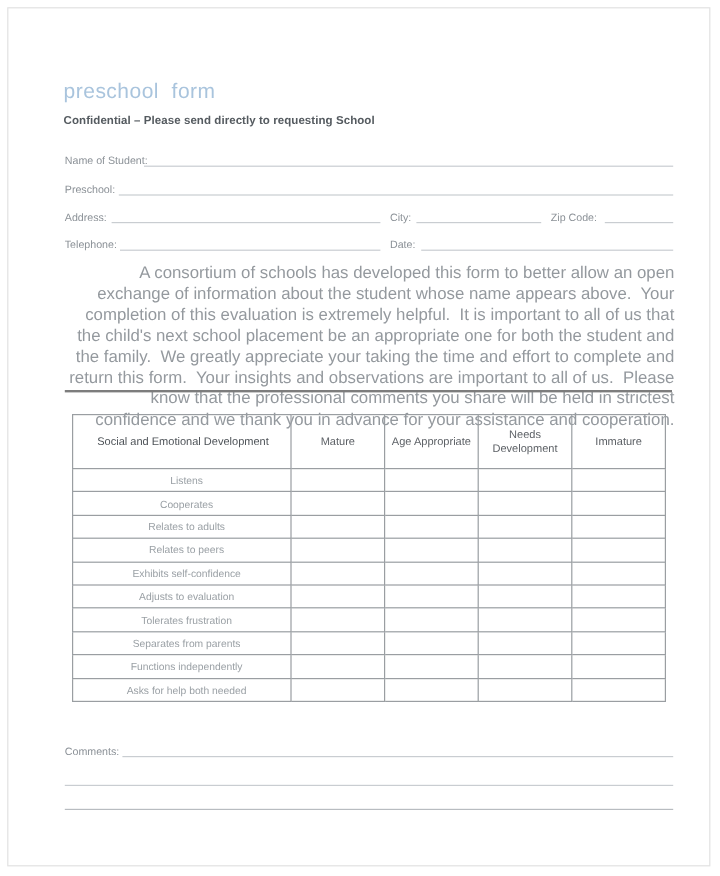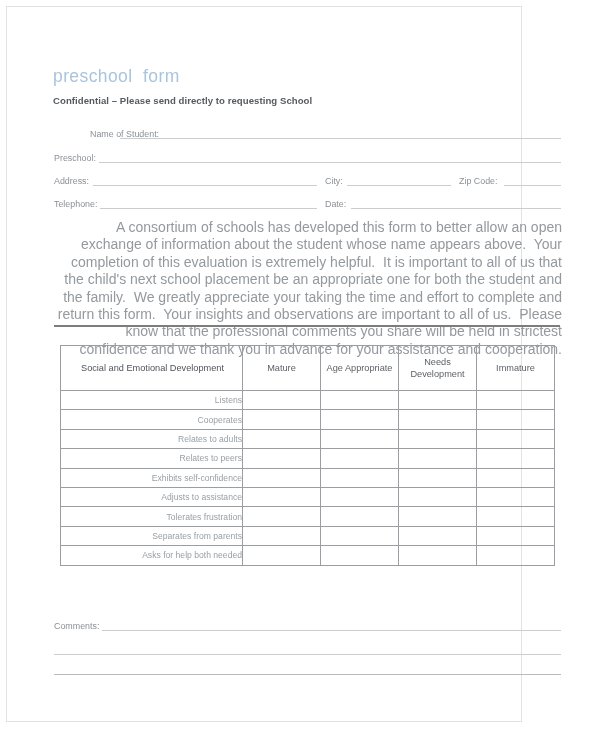--- a/index.html
+++ b/index.html
@@ -10,21 +10,21 @@
   body {
     width: 600px;
     height: 730px;
     font-family: "Liberation Sans", sans-serif;
     overflow: hidden;
   }
   .page {
     position: absolute;
     left: 6px;
     top: 6px;
-    width: 516px;
+    width: 586px;
     height: 716px;
     background: #ffffff;
     border: 1px solid #e2e2e2;
     box-sizing: border-box;
   }
   .inner {
     position: absolute;
     left: 0; top: 0; right: 0; bottom: 0;
   }
 
@@ -111,21 +111,21 @@
     text-align: left;
     padding-left: 20px;
     color: #4e5358;
   }
   .tbl tbody td {
     height: 18.4px;
     font-size: 8.6px;
     color: #9aa0a5;
   }
   .tbl tbody td.rowlabel {
-    text-align: right;
+    text-align: center;
     padding-left: 8px;
     white-space: nowrap;
   }
   .col-cat  { width: 182px; }
   .col-mark { width: 78px; }
 
   
   .comments-label {
     position: absolute;
     left: 47px;
@@ -137,21 +137,21 @@
 </style>
 </head>
 <body>
 
 <div class="page">
   <div class="inner">
 
     <div class="title">preschool  form</div>
     <div class="subtitle">Confidential – Please send directly to requesting School</div>
 
-    <div class="field" style="left:47px; top:122px;margin-left:36px;">Name of Student:</div>
+    <div class="field" style="left:47px; top:122px;">Name of Student:</div>
     <div class="rule" style="left:113px; top:131px; width:441px;"></div>
 
     <div class="field" style="left:47px; top:146px;">Preschool:</div>
     <div class="rule" style="left:92px; top:155px; width:462px;"></div>
 
     <div class="field" style="left:47px; top:169px;">Address:</div>
     <div class="rule" style="left:86px; top:178px; width:224px;"></div>
 
     <div class="field" style="left:318px; top:169px;">City:</div>
     <div class="rule" style="left:340px; top:178px; width:104px;"></div>
@@ -216,35 +216,42 @@
           <td></td>
         </tr>
         <tr>
           <td class="rowlabel">Exhibits self-confidence</td>
           <td></td>
           <td></td>
           <td></td>
           <td></td>
         </tr>
         <tr>
-          <td class="rowlabel">Adjusts to assistance</td>
+          <td class="rowlabel">Adjusts to evaluation</td>
           <td></td>
           <td></td>
           <td></td>
           <td></td>
         </tr>
         <tr>
           <td class="rowlabel">Tolerates frustration</td>
           <td></td>
           <td></td>
           <td></td>
           <td></td>
         </tr>
         <tr>
           <td class="rowlabel">Separates from parents</td>
+          <td></td>
+          <td></td>
+          <td></td>
+          <td></td>
+        </tr>
+        <tr>
+          <td class="rowlabel">Functions independently</td>
           <td></td>
           <td></td>
           <td></td>
           <td></td>
         </tr>
         <tr>
           <td class="rowlabel">Asks for help both needed</td>
           <td></td>
           <td></td>
           <td></td>

